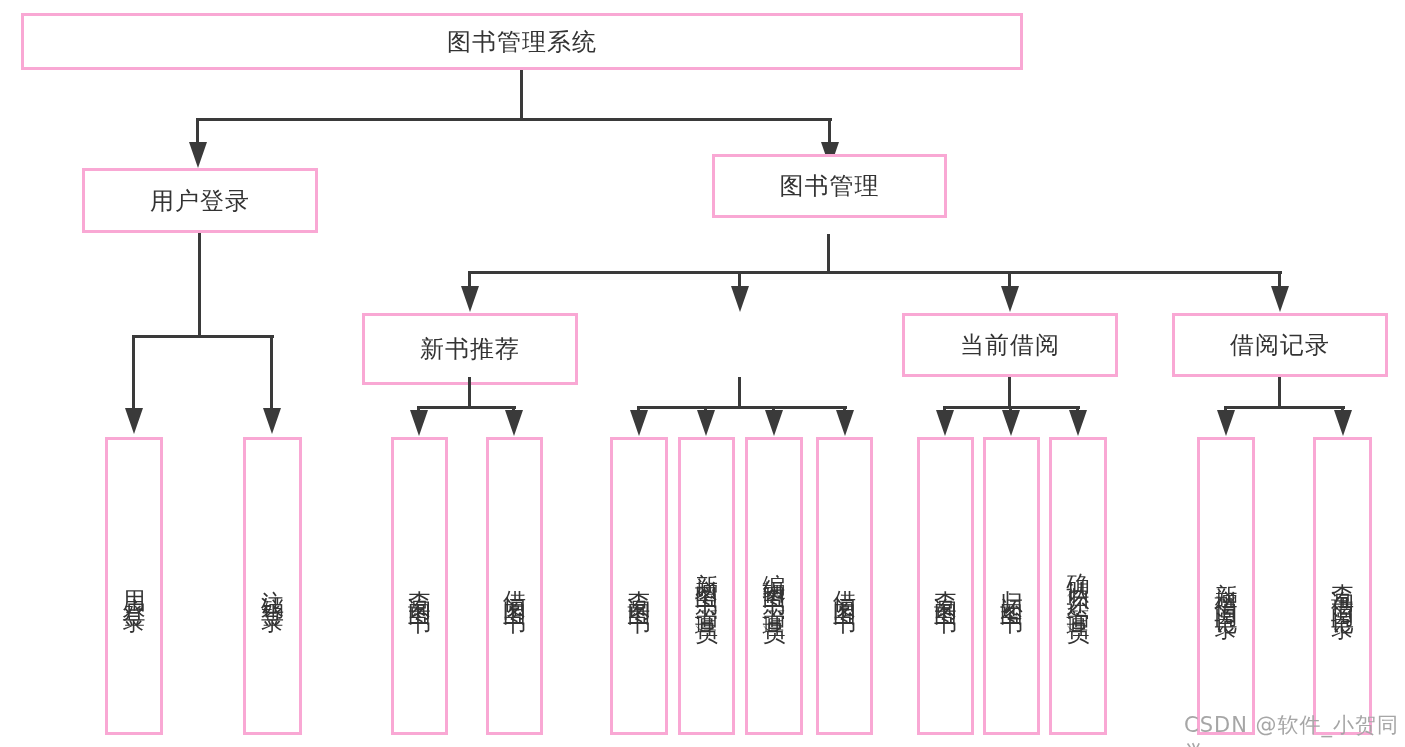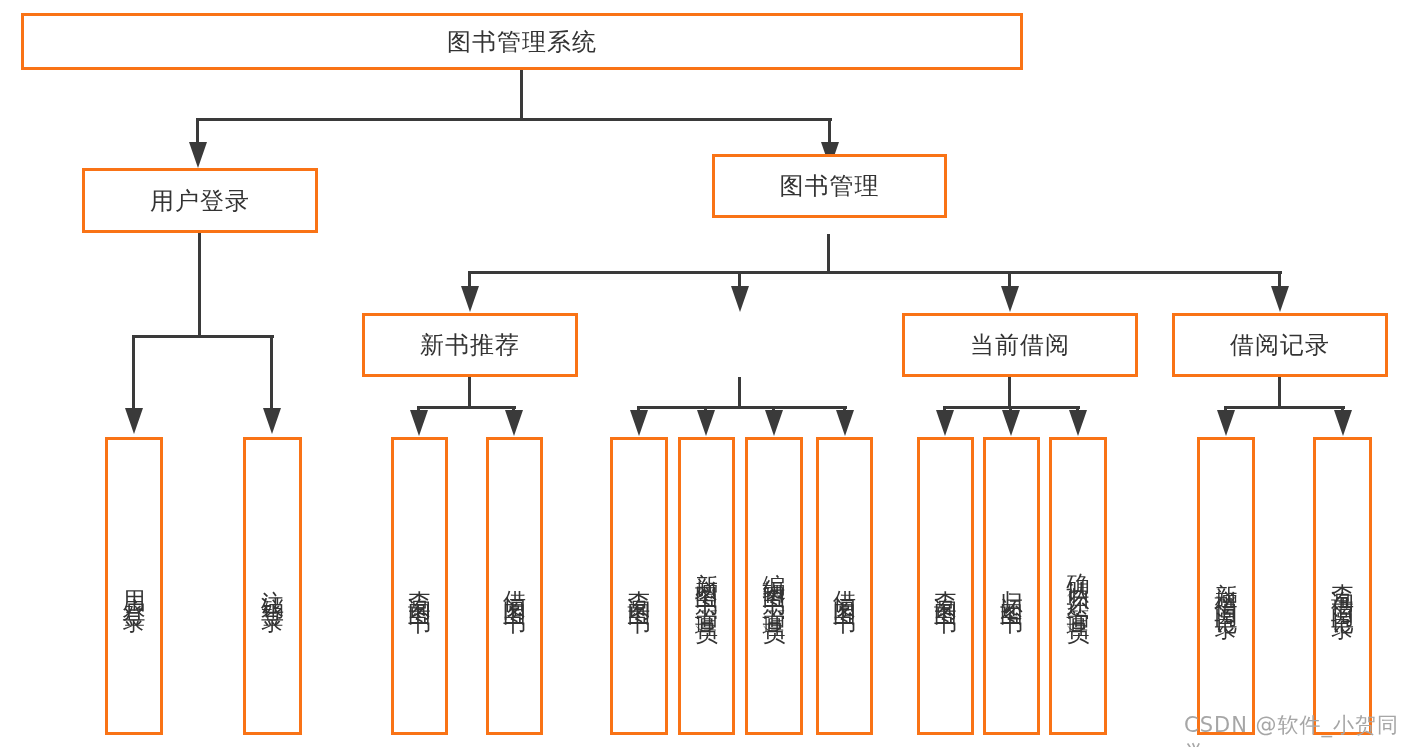--- a/index.html
+++ b/index.html
@@ -1,21 +1,21 @@
 <!DOCTYPE html>
 <html><head>
 <meta charset="utf-8">
 <style>
   html,body{margin:0;padding:0;background:#fff;}
   .canvas{
     position:relative;width:1405px;height:747px;background:#ffffff;overflow:hidden;
     font-family:"DejaVu Sans","Liberation Sans",sans-serif;color:#333333;
   }
   .box{
-    position:absolute;box-sizing:border-box;border:3px solid #f97316;background:#ffffff;
+    position:absolute;box-sizing:border-box;border:3px solid #f9a8d4;background:#ffffff;
     display:flex;align-items:center;justify-content:center;
   }
   .lbl{font-size:24px;color:#333333;white-space:nowrap;letter-spacing:1px;}
   .vbox .lbl{
     writing-mode:vertical-rl;text-orientation:mixed;
     font-size:23px;letter-spacing:7px;line-height:1;
   }
   .hline{position:absolute;height:3px;background:#3a3a3a;}
   .vline{position:absolute;width:3px;background:#3a3a3a;}
   .arrow{
@@ -61,24 +61,24 @@
   <div class="hline" style="left:468px;top:271px;width:814px"></div>
   <div class="vline" style="left:468px;top:271px;height:18px"></div>
   <div class="arrow" style="left:461px;top:286px"></div>
   <div class="vline" style="left:738px;top:271px;height:18px"></div>
   <div class="arrow" style="left:731px;top:286px"></div>
   <div class="vline" style="left:1008px;top:271px;height:18px"></div>
   <div class="arrow" style="left:1001px;top:286px"></div>
   <div class="vline" style="left:1278px;top:271px;height:18px"></div>
   <div class="arrow" style="left:1271px;top:286px"></div>
 
-  <div class="box" style="left:362px;top:313px;width:216px;height:64px">
+  <div class="box" style="left:362px;top:313px;width:216px;height:72px">
     <span class="lbl">新书推荐</span>
   </div>
-  <div class="box" style="left:902px;top:313px;width:236px;height:64px">
+  <div class="box" style="left:902px;top:313px;width:216px;height:64px">
     <span class="lbl">当前借阅</span>
   </div>
   <div class="box" style="left:1172px;top:313px;width:216px;height:64px">
     <span class="lbl">借阅记录</span>
   </div>
 
   <div class="vline" style="left:468px;top:377px;height:29px"></div>
   <div class="hline" style="left:417px;top:406px;width:99px"></div>
   <div class="vline" style="left:417px;top:406px;height:10px"></div>
   <div class="arrow" style="left:410px;top:410px"></div>

